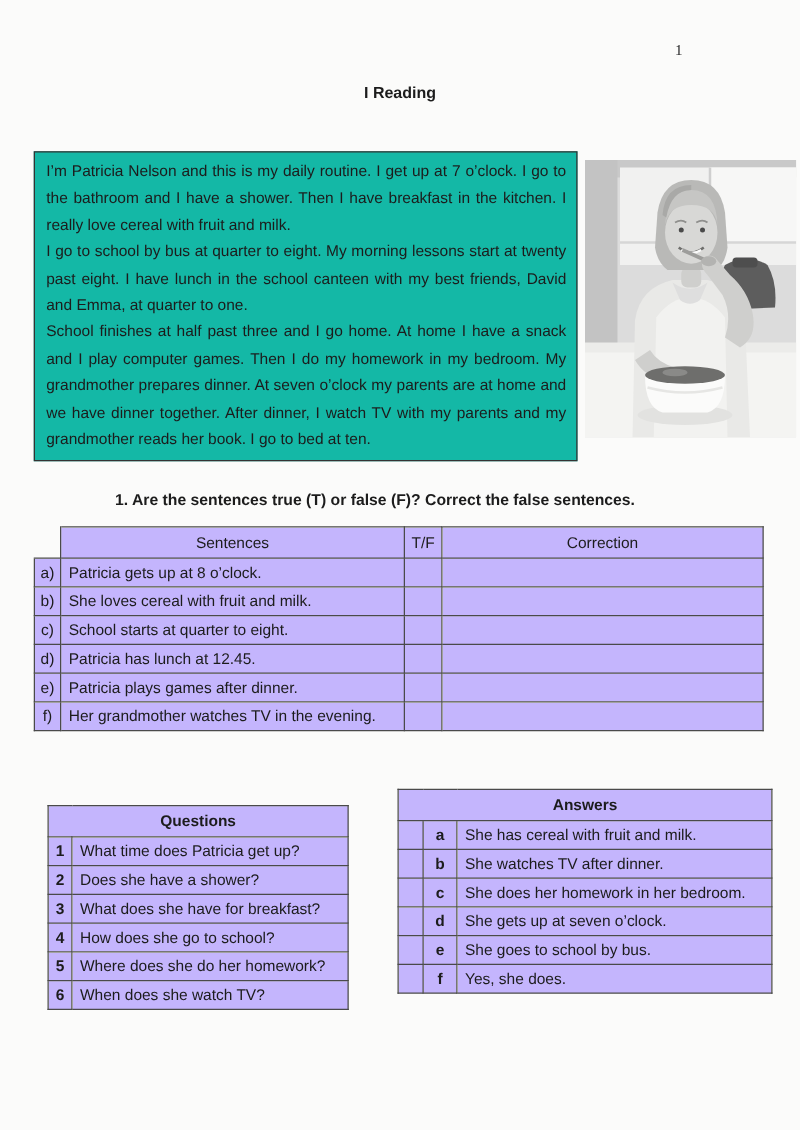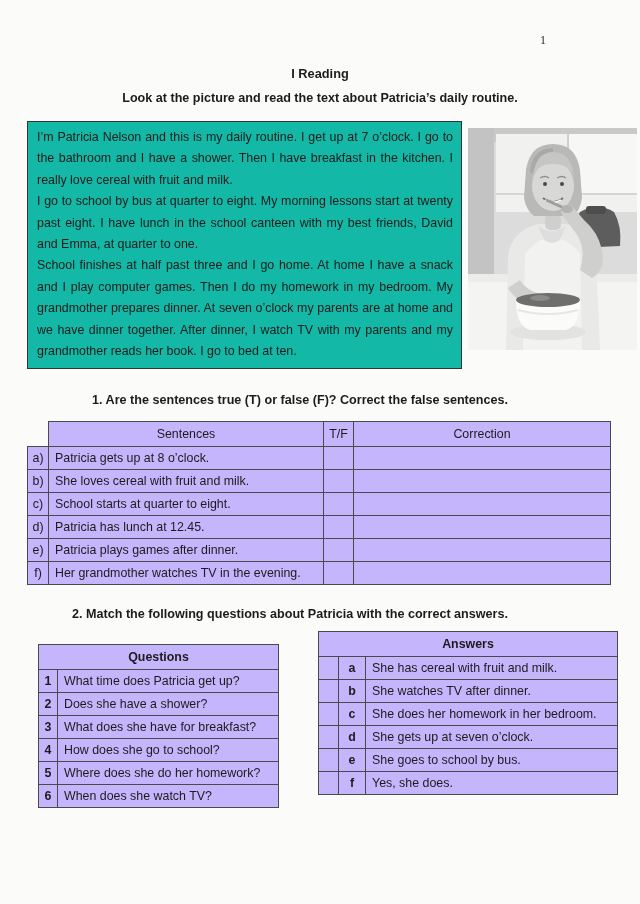--- a/index.html
+++ b/index.html
@@ -64,21 +64,20 @@
   td.numcell,td.lettercell{text-align:center;font-weight:bold;}
 </style>
 </head>
 <body>
 
 <div class="page">
 
   <div class="page-number">1</div>
 
   <div class="doc-title">I Reading</div>
-  <div class="doc-subtitle">Look at the picture and read the text about Patricia’s daily routine.</div>
 
   <div class="reading-box">
     <p>I’m Patricia Nelson and this is my daily routine. I get up at 7 o’clock.  I go to the bathroom and I have a shower. Then I have breakfast in the kitchen. I really love cereal with fruit and milk.</p>
     <p>I go to school by bus at quarter to eight. My morning lessons start at twenty past eight. I have lunch in the school canteen with my best friends, David and Emma, at quarter to one.</p>
     <p>School finishes at half past three and I go home. At home I have a snack and I play computer games. Then I do my homework in my bedroom. My grandmother prepares dinner. At seven o’clock my parents are at home and we have dinner together. After dinner, I watch TV with my parents and my grandmother reads her book. I go to bed at ten.</p>
   </div>
 
   <div class="photo-frame">
     <svg width="169" height="222" viewBox="0 0 169 222" xmlns="http://www.w3.org/2000/svg">
 
@@ -186,21 +185,20 @@
     </tr>
     <tr class="brow">
       <td class="rowlabel">f)</td>
       <td class="textcell">Her grandmother watches TV in the evening.</td>
       <td></td>
       <td></td>
     </tr>
   </tbody>
     </table>
 
-  <div class="section-heading" id="ex2-heading">2. Match the following questions about Patricia with the correct answers.</div>
 
   <table id="questions-table">
     <colgroup>
         <col style="width:19px">
         <col style="width:221px">
       </colgroup>
     <tbody>
         <tr class="match-head">
       <td colspan="2">Questions</td>
     </tr>

